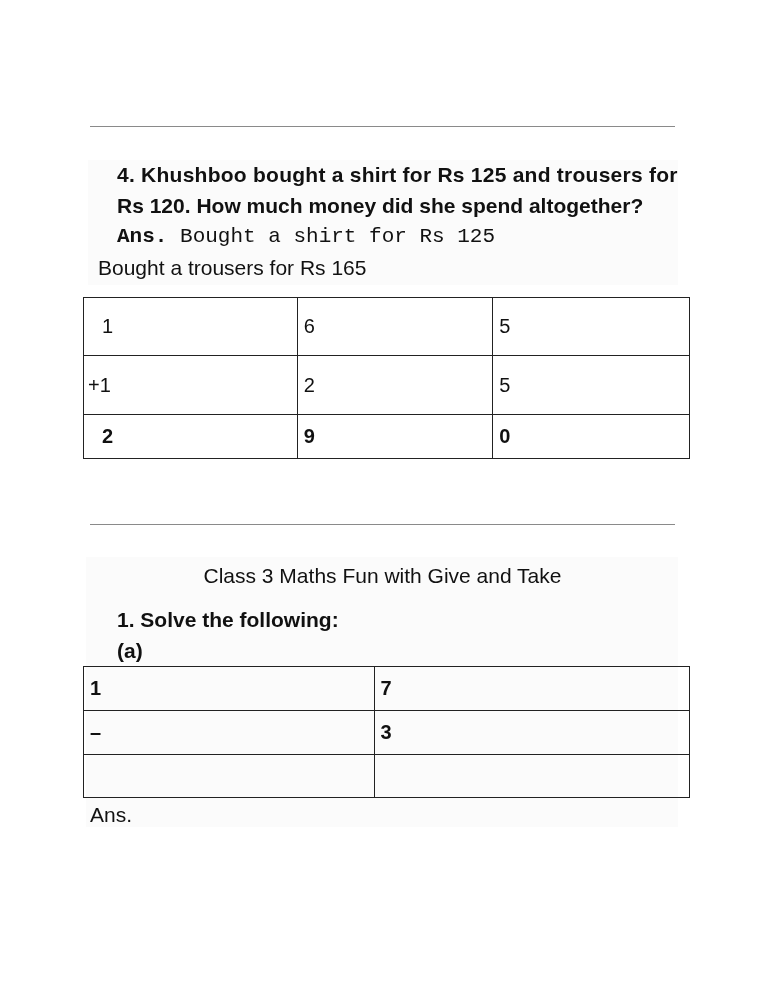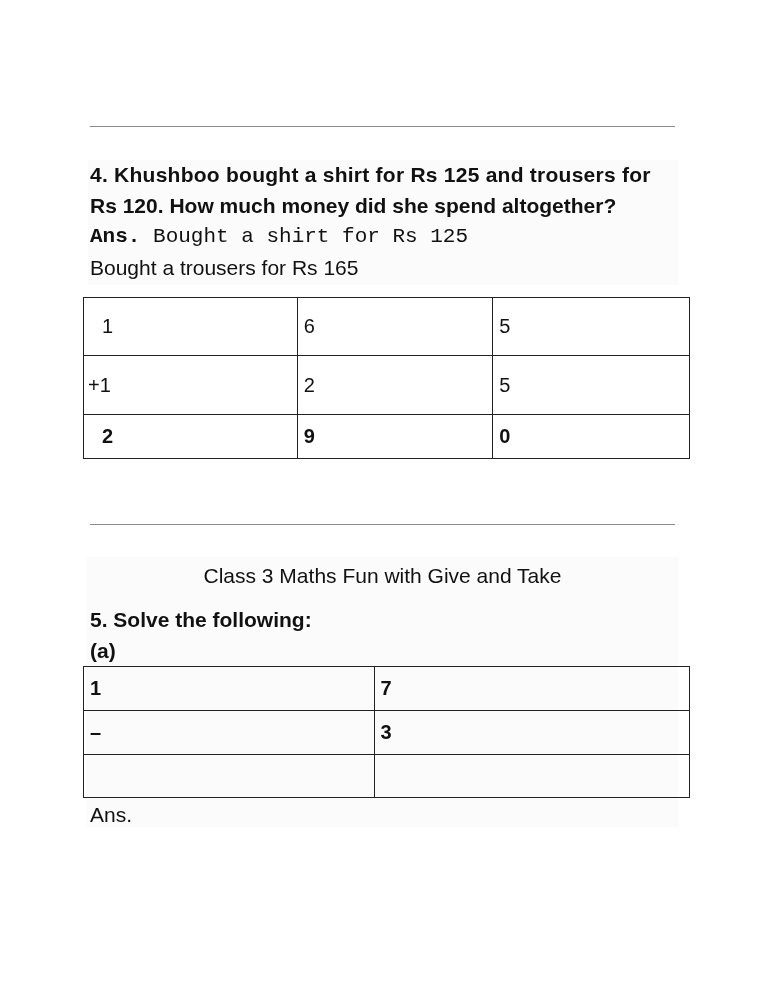--- a/index.html
+++ b/index.html
@@ -1,37 +1,37 @@
 <!DOCTYPE html>
 <html><head>
 <meta charset="utf-8">
 <style>
   html, body { margin:0; padding:0; background:#ffffff; }
   body { width:765px; height:990px; position:relative; overflow:hidden;
          font-family:"Liberation Sans", "DejaVu Sans", sans-serif; color:#111; }
   .rule { position:absolute; left:90px; width:585px; height:1px; background:#8a8a8a; }
   .text { position:absolute; left:90px; font-size:21px; line-height:30px; white-space:nowrap; }
-  .bold { font-weight:bold; }
+  .bold { font-weight:bold;margin-left:27px; }
   .bg { position:absolute; background:#fbfbfb; }
   table { position:absolute; border-collapse:collapse; }
   td { border:1.5px solid #222; font-size:20px; padding:0 0 0 6px; vertical-align:middle; }
   #t1 { left:83px; top:297px; width:607px; }
   #t2 { left:83px; top:666px; width:607px; }
   .b td { font-weight:bold; }
 </style>
 </head>
 <body>
 
 <div class="rule" style="top:126px;"></div>
 
 <div class="bg" style="left:88px;top:160px;width:590px;height:125px;"></div>
 <div class="text bold" style="top:160px;letter-spacing:0.25px;">4. Khushboo bought a shirt for Rs 125 and trousers for</div>
 <div class="text bold" style="top:191px;">Rs 120. How much money did she spend altogether?</div>
 <div class="text" style="top:222px;font-family:Liberation Mono, monospace;"><span class="bold">Ans.</span><span> Bought a shirt for Rs 125</span></div>
-<div class="text" style="top:253px;">Bought a trousers for Rs 165</div>
+<div class="text" style="top:253px;margin-left:8px;">Bought a trousers for Rs 165</div>
 
 <table id="t1">
   <colgroup>
       <col style="width:214px">
       <col style="width:196px">
       <col style="width:197px">
     </colgroup>
   <tbody>
       <tr style="height:58px">
     <td style="padding-left:18px">1</td>
@@ -48,21 +48,21 @@
     <td>9</td>
     <td>0</td>
   </tr>
 </tbody>
   </table>
 
 <div class="rule" style="top:524px;"></div>
 
 <div class="bg" style="left:86px;top:557px;width:592px;height:270px;"></div>
 <div class="text" style="top:561px;left:0;width:765px;text-align:center;">Class 3 Maths Fun with Give and Take</div>
-<div class="text bold" style="top:605px;">5. Solve the following:</div>
+<div class="text bold" style="top:605px;">1. Solve the following:</div>
 <div class="text bold" style="top:636px;">(a)</div>
 
 <table id="t2" class="b">
   <colgroup>
       <col style="width:291px">
       <col style="width:316px">
     </colgroup>
   <tbody>
       <tr style="height:44px">
     <td>1</td>

